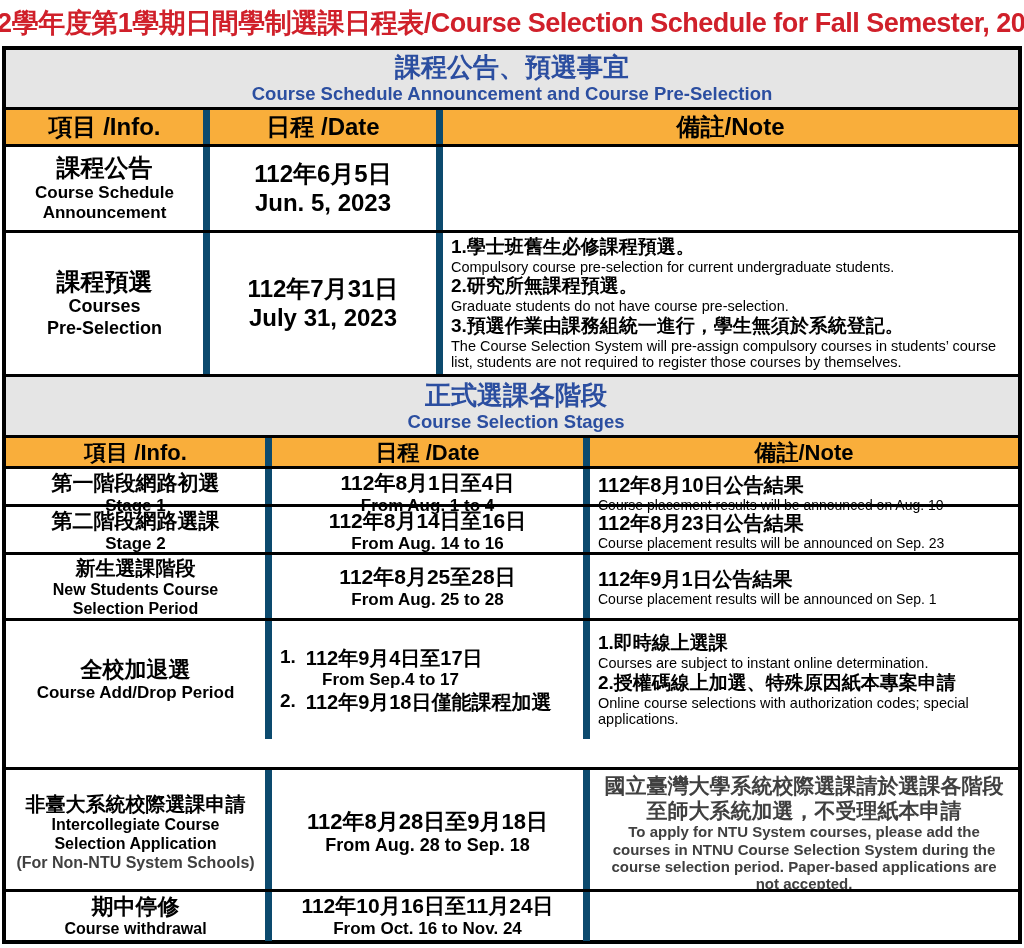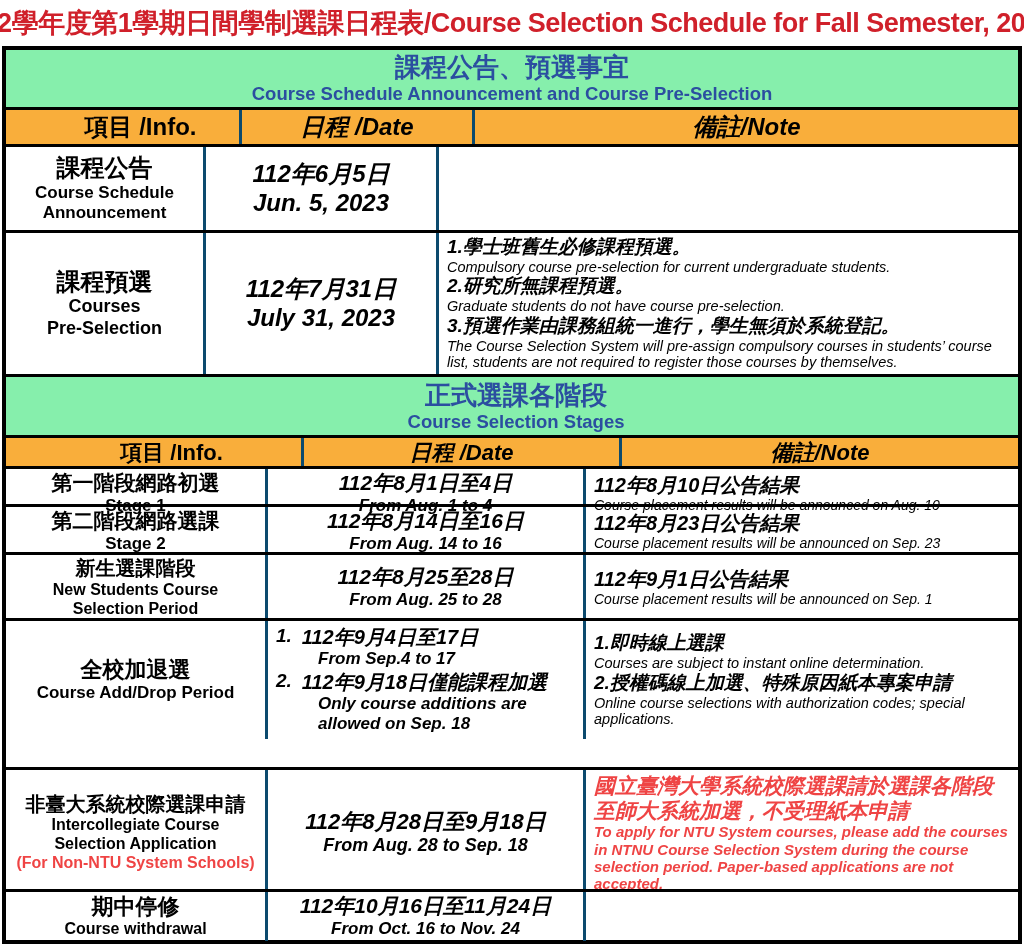--- a/index.html
+++ b/index.html
@@ -19,39 +19,39 @@
     border: 4px solid #000;
     display: flex; flex-direction: column;
     background: #fff;
   }
   .row { display: grid; border-top: 3px solid #000; }
   .row.first { border-top: none; }
   .t1 { grid-template-columns: 197px 233px 1fr; }
   .t2 { grid-template-columns: 259px 318px 1fr; }
 
   .banner {
-    background: #86efac; color: #2b4ea0;
+    background: #e5e5e5; color: #2b4ea0;
     display: flex; flex-direction: column; align-items: center; justify-content: center;
     line-height: 1.15;
   }
   .banner .bzh { font-size: 26px; font-weight: bold; }
   .banner .ben { font-size: 18.5px; font-weight: bold; }
   .h-banner1 { height: 58px; }
   .h-banner2 { height: 62px; padding-left: 8px; }
 
-  .hdr { background: #f9ae3b; padding-left: 36px; }
+  .hdr { background: #f9ae3b; }
   .hdr .cell { justify-content: center; }
   .hdr1 { height: 38px; font-size: 24px; font-weight: bold; }
   .hdr2 { height: 31px; font-size: 22px; font-weight: bold; }
 
   .cell {
     display: flex; flex-direction: column; align-items: center; justify-content: center;
     text-align: center; padding: 2px 4px; line-height: 1.18; min-width: 0;
   }
-  .cell + .cell { border-left: 3px solid #0c4a6e; font-style: italic; }
+  .cell + .cell { border-left: 7px solid #0c4a6e; }
   .cell.left { align-items: flex-start; text-align: left; padding: 3px 8px; }
 
   .h-ann { height: 87px; }
   .h-pre { height: 147px; }
   .h-st  { height: 38px; }
   .h-st2 { height: 48px; }
   .h-new { height: 66px; }
   .h-add { height: 123px; }
   .h-int { height: 122px; margin-top: 28px; }
   .h-wd  { height: 51px; }
@@ -63,21 +63,21 @@
   .zh-21 { font-size: 21px; font-weight: bold; }
   .zh-20 { font-size: 20px; font-weight: bold; }
   .zh-19 { font-size: 19px; font-weight: bold; }
   .en-19 { font-size: 24px; font-weight: bold; }
   .en-18 { font-size: 18px; font-weight: bold; }
   .en-17 { font-size: 17px; font-weight: bold; }
   .en-16 { font-size: 16px; font-weight: bold; }
   .en-15n { font-size: 14.5px; font-weight: normal; }
   .en-14n { font-size: 14px; font-weight: normal; }
 
-  .red { color: #ef4444; }
+  .red { color: #404040; text-align: center; }
 
   .note-pair { margin: 0; }
   .note-pair .nzh { line-height: 1.2; }
   .note-pair .nen { line-height: 1.15; }
 
   .date-list { align-items: flex-start; text-align: left; padding-left: 8px; }
   .dl-item { display: flex; line-height: 1.2; }
   .dl-num { font-size: 19px; font-weight: bold; margin-right: 10px; }
   .dl-en { padding-left: 42px; line-height: 1.2; }
 
@@ -207,22 +207,20 @@
       <div class="cell date-list">
         <div class="dl-item">
           <span class="dl-num">1.</span>
           <span class="zh-20">112年9月4日至17日</span>
         </div>
         <div class="dl-en en-17">From Sep.4 to 17</div>
         <div class="dl-item">
           <span class="dl-num">2.</span>
           <span class="zh-20">112年9月18日僅能課程加選</span>
         </div>
-        <div class="dl-en en-17 pre-line">Only course additions are
-allowed on Sep. 18</div>
       </div>
       <div class="cell left">
         <div class="note-pair">
           <div class="nzh zh-19">1.即時線上選課</div>
           <div class="nen en-15n">Courses are subject to instant online determination.</div>
         </div>
         <div class="note-pair">
           <div class="nzh zh-19">2.授權碼線上加選、特殊原因紙本專案申請</div>
           <div class="nen en-15n">Online course selections with authorization codes; special applications.</div>
         </div>

